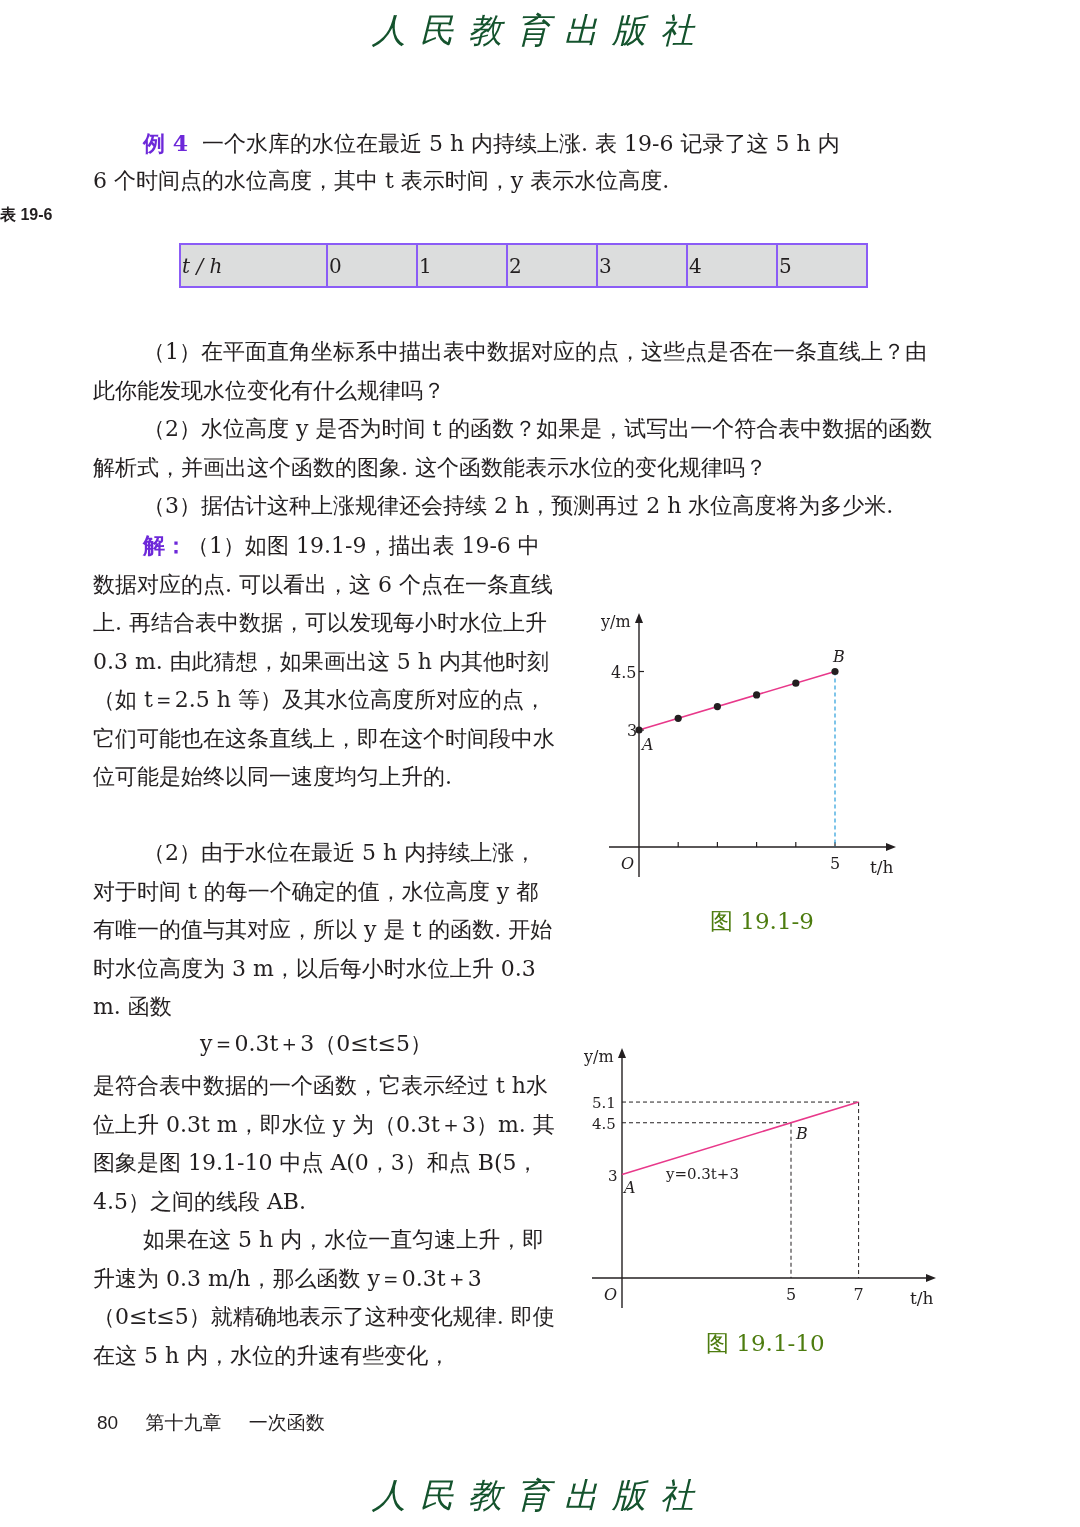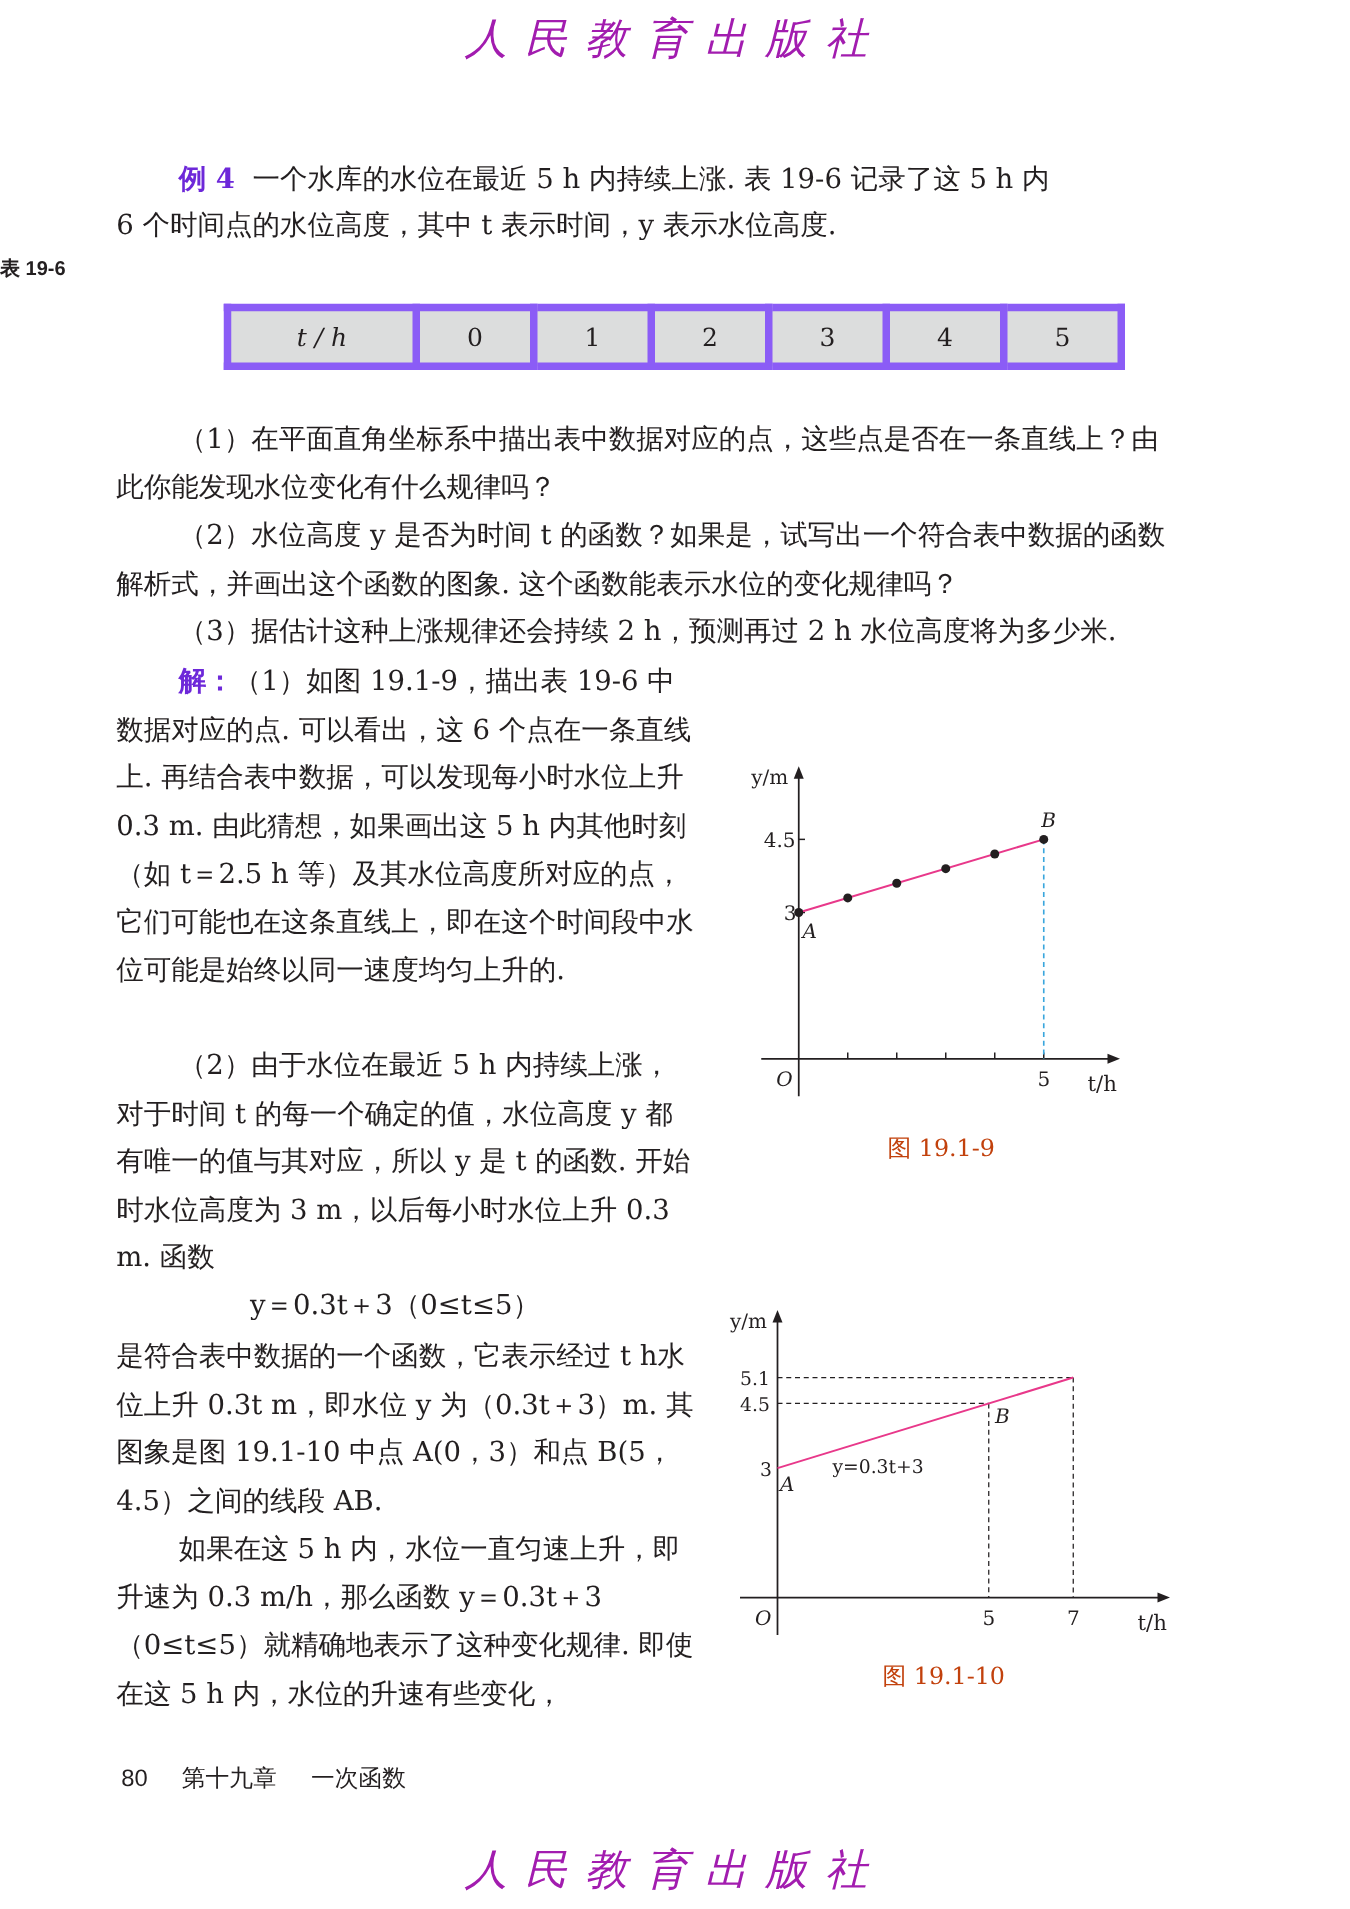--- a/index.html
+++ b/index.html
@@ -1,38 +1,38 @@
 <!DOCTYPE html>
 <html><head>
 <meta charset="utf-8">
 <style>
   html, body { margin:0; padding:0; background:#ffffff; }
   body { width:1080px; height:1527px; position:relative; overflow:hidden;
          font-family:"DejaVu Serif","Liberation Serif",serif; color:#231f20; }
   .logo { position:absolute; left:0; width:1080px; text-align:center;
           font-family:"DejaVu Serif",serif; font-style:italic; font-size:34px;
-          color:#a21caf; letter-spacing:14px; }
+          color:#14532d; letter-spacing:14px; }
   .logo.top { top:8px; }
   .logo.bottom { top:1473px; }
   .para { position:absolute; font-size:22px; line-height:38.5px; }
   .full { left:93px; width:850px; }
   .col { left:93px; width:465px; }
   .ind { text-indent:50px; }
   .accent { color:#6d28d9; font-weight:bold; }
   .it { font-style:italic; }
   .caption-title { position:absolute; top:205px; left:0; width:1030px; text-align:left;
                    font-size:16px; font-weight:bold; font-family:"Liberation Sans",sans-serif; }
   table.data { position:absolute; top:243px; left:179px; border-collapse:collapse; font-size:20px; }
-  table.data td { height:39px; text-align:center; border:6px solid #8b5cf6; }
+  table.data td { height:39px; text-align:left; border:2px solid #8b5cf6; }
   table.data td.h { width:143px; }
   table.data td.c { width:86px; }
   tr.r1 td { background:#dcdddd; }
   tr.r2 td { background:#c8c4e0; }
   .formula { position:absolute; top:1029px; left:200px; font-size:22px; }
-  .fig-caption { position:absolute; font-size:19px; color:#c2410c; }
+  .fig-caption { position:absolute; font-size:23px; color:#4d7c0f; }
   svg.chart { position:absolute; overflow:visible; }
   svg text { font-family:"DejaVu Serif","Liberation Serif",serif; fill:#231f20; }
   .footer { position:absolute; top:1370px; left:97px; font-size:19px; font-family:"Liberation Sans",sans-serif;margin-top:40px; }
   .footer span { margin-right:22px; }
 </style>
 </head>
 <body>
 
 <div class="logo top">人民教育出版社</div>
 

